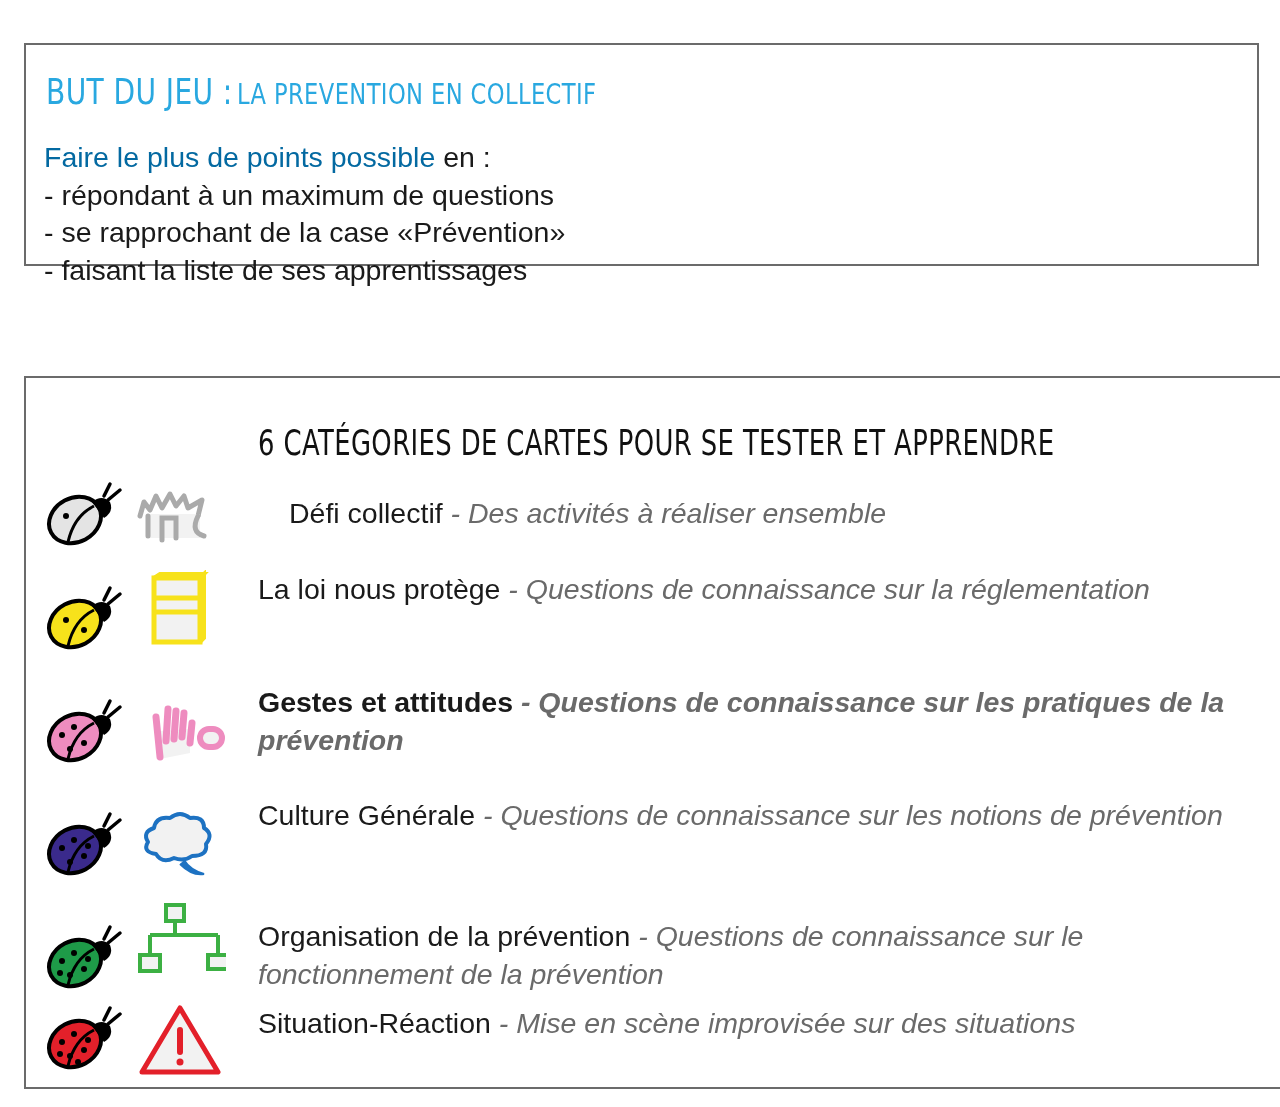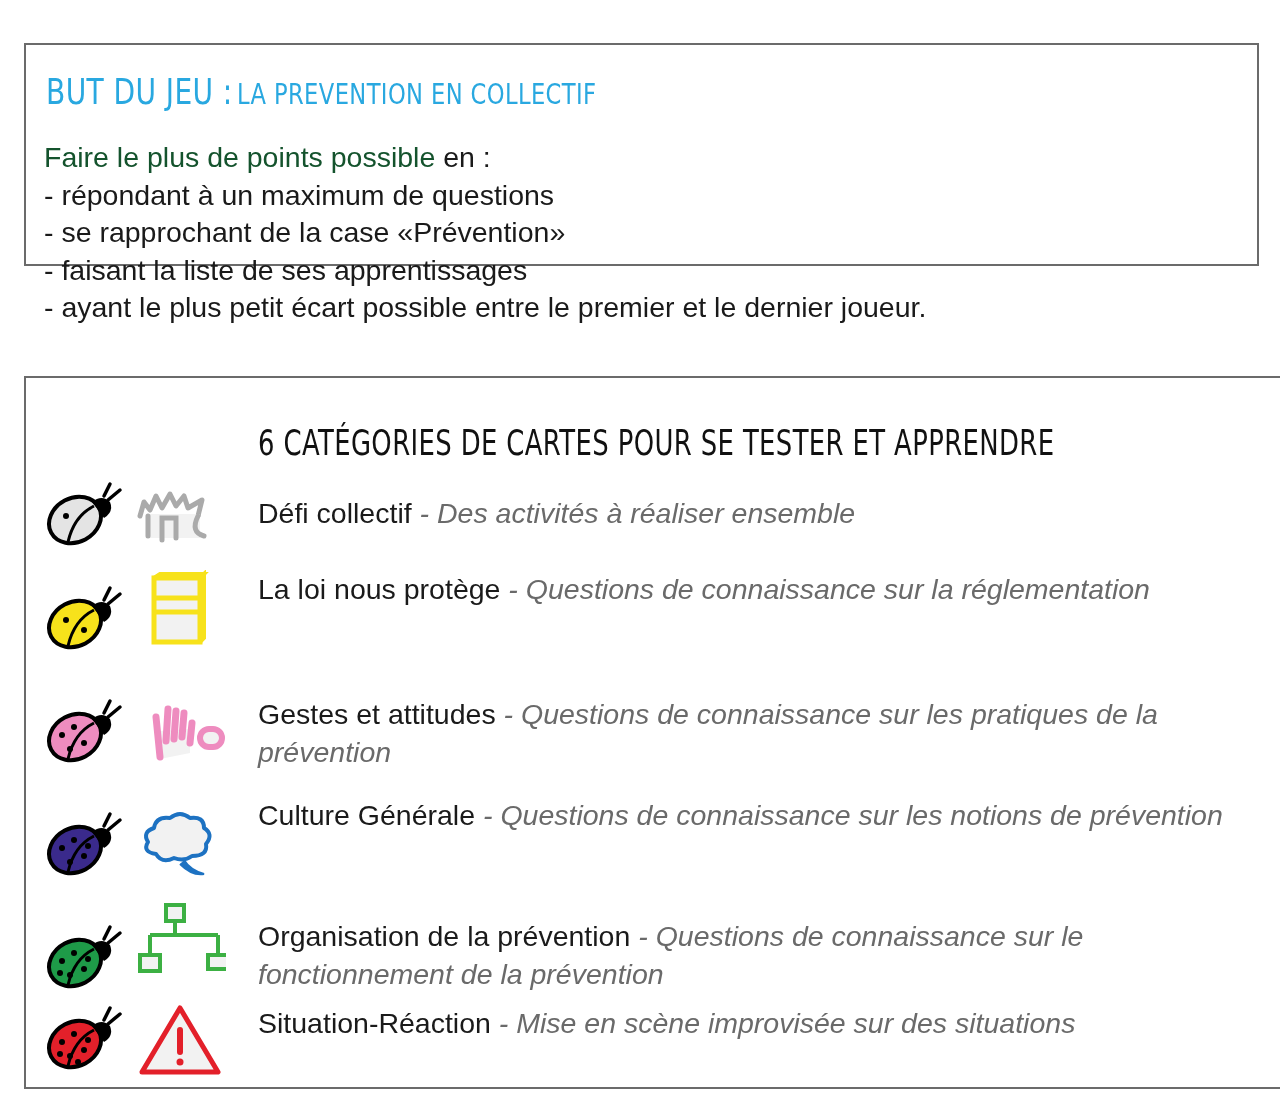--- a/index.html
+++ b/index.html
@@ -4,21 +4,21 @@
 <style>
   html, body { margin: 0; padding: 0; background: #ffffff; }
   body { width: 1280px; height: 1107px; position: relative; font-family: "Liberation Sans", sans-serif; color: #1a1a1a; overflow: hidden; }
   .box { position: absolute; border: 2px solid #6b6b6b; box-sizing: border-box; background: #fff; }
   #box1 { left: 24px; top: 43px; width: 1235px; height: 223px; }
   #box2 { left: 24px; top: 376px; width: 1274px; height: 713px; }
   .goal-title { position: absolute; left: 20px; top: 26px; color: #29a8e0; font-family: "DejaVu Sans", sans-serif; font-weight: normal; letter-spacing: 0.5px; white-space: nowrap; transform: scaleX(0.78); transform-origin: left top; }
   .goal-title .big { font-size: 36px; }
   .goal-title .small { font-size: 29px; }
   .goal-text { position: absolute; left: 18px; top: 94px; font-size: 28.5px; line-height: 37.5px; color: #1a1a1a; }
-  .goal-text .accent { color: #14532d; }
+  .goal-text .accent { color: #0369a1; }
   .goal-text div { white-space: nowrap; }
   .cat-title { position: absolute; left: 232px; top: 44px; font-family: "DejaVu Sans", sans-serif; font-size: 36px; color: #111; white-space: nowrap; transform: scaleX(0.72); transform-origin: left top; letter-spacing: 0.5px; }
   .cat-row { position: absolute; left: 0; width: 1231px; }
   .ladybug { position: absolute; left: 16px; width: 82px; height: 70px; }
   .cat-icon { position: absolute; left: 100px; width: 100px; height: 80px; }
   .cat-text { position: absolute; left: 232px; font-size: 28.5px; line-height: 38px; width: 980px; }
   .cat-name { color: #1a1a1a; }
   .cat-desc { color: #6a6a6a; font-style: italic; }
 </style>
 </head>
@@ -27,41 +27,40 @@
 <div class="box" id="box1">
   <div class="goal-title">
     <span class="big">BUT DU JEU :</span>
     <span class="small">LA PREVENTION EN COLLECTIF</span>
   </div>
   <div class="goal-text">
     <div><span class="accent">Faire le plus de points possible</span><span> en :</span></div>
     <div>- répondant à un maximum de questions</div>
     <div>- se rapprochant de la case «Prévention»</div>
     <div>- faisant la liste de ses apprentissages</div>
-    <div>- ayant le plus petit écart possible entre le premier et le dernier joueur.</div>
   </div>
 </div>
 
 <div class="box" id="box2">
   <div class="cat-title">6 CATÉGORIES DE CARTES POUR SE TESTER ET APPRENDRE</div>
 
   <div class="cat-row" style="top:98px;">
     <svg class="ladybug" style="top:4px;" viewBox="0 0 82 70">
       <ellipse cx="33" cy="40" rx="27" ry="22" fill="#e4e4e4" stroke="#000" stroke-width="4" transform="rotate(-28 33 40)"></ellipse>
       <path d="M50 22 q10 -8 18 0 q4 10 -6 16 z" fill="#000"></path>
       <path d="M62 16 l6 -12 M66 20 l12 -10" stroke="#000" stroke-width="3.5" stroke-linecap="round"></path>
       <path d="M52 26 q-20 10 -26 36" stroke="#000" stroke-width="3" fill="none"></path>
       <circle cx="24" cy="36" r="3" fill="#000"></circle>
     </svg>
     <svg class="cat-icon" style="top:0px;" viewBox="0 0 100 80">
       <path d="M14 40 l4 -14 6 8 6 -14 6 12 8 -14 6 12 8 -10 4 12 14 -8 -4 16" fill="none" stroke="#aaaaaa" stroke-width="5" stroke-linecap="round" stroke-linejoin="round"></path>
       <rect x="24" y="38" width="50" height="24" fill="#f2f2f2"></rect>
       <path d="M22 60 l0 -20 M36 64 l0 -22 l14 0 l0 20 M78 60 q-14 -4 -6 -20" fill="none" stroke="#aaaaaa" stroke-width="5" stroke-linecap="round"></path>
     </svg>
-    <div class="cat-text" style="top:18px;">
+    <div class="cat-text" style="top:18px;margin-left:31px;">
       <span class="cat-name">Défi collectif</span><span class="cat-desc"> - </span><span class="cat-desc">Des activités à réaliser ensemble</span>
     </div>
   </div>
 
   <div class="cat-row" style="top:192px;">
     <svg class="ladybug" style="top:14px;" viewBox="0 0 82 70">
       <ellipse cx="33" cy="40" rx="27" ry="22" fill="#f7e21b" stroke="#000" stroke-width="4" transform="rotate(-28 33 40)"></ellipse>
       <path d="M50 22 q10 -8 18 0 q4 10 -6 16 z" fill="#000"></path>
       <path d="M62 16 l6 -12 M66 20 l12 -10" stroke="#000" stroke-width="3.5" stroke-linecap="round"></path>
       <path d="M52 26 q-20 10 -26 36" stroke="#000" stroke-width="3" fill="none"></path>
@@ -87,21 +86,21 @@
       <circle cx="20" cy="38" r="3" fill="#000"></circle>
         <circle cx="32" cy="30" r="3" fill="#000"></circle>
         <circle cx="42" cy="46" r="3" fill="#000"></circle>
         <circle cx="28" cy="52" r="3" fill="#000"></circle>
     </svg>
     <svg class="cat-icon" style="top:8px;" viewBox="0 0 100 80">
       <path d="M34 40 l30 -2 l0 24 l-30 6 z" fill="#f2f2f2"></path>
       <path d="M34 66 l-4 -40 M40 50 l2 -32 M48 48 l2 -28 M56 46 l2 -24 M64 52 l2 -20" stroke="#ee8cbf" stroke-width="7" stroke-linecap="round"></path>
       <rect x="74" y="38" width="22" height="18" rx="9" fill="#f2f2f2" stroke="#ee8cbf" stroke-width="6"></rect>
     </svg>
-    <div class="cat-text" style="top:12px;">
+    <div class="cat-text" style="top:0px;font-weight:bold;">
       <span class="cat-name">Gestes et attitudes</span><span class="cat-desc">  - </span><span class="cat-desc">Questions de connaissance sur les pratiques de la prévention</span>
     </div>
   </div>
 
   <div class="cat-row" style="top:418px;">
     <svg class="ladybug" style="top:14px;" viewBox="0 0 82 70">
       <ellipse cx="33" cy="40" rx="27" ry="22" fill="#3a2a8c" stroke="#000" stroke-width="4" transform="rotate(-28 33 40)"></ellipse>
       <path d="M50 22 q10 -8 18 0 q4 10 -6 16 z" fill="#000"></path>
       <path d="M62 16 l6 -12 M66 20 l12 -10" stroke="#000" stroke-width="3.5" stroke-linecap="round"></path>
       <path d="M52 26 q-20 10 -26 36" stroke="#000" stroke-width="3" fill="none"></path>

